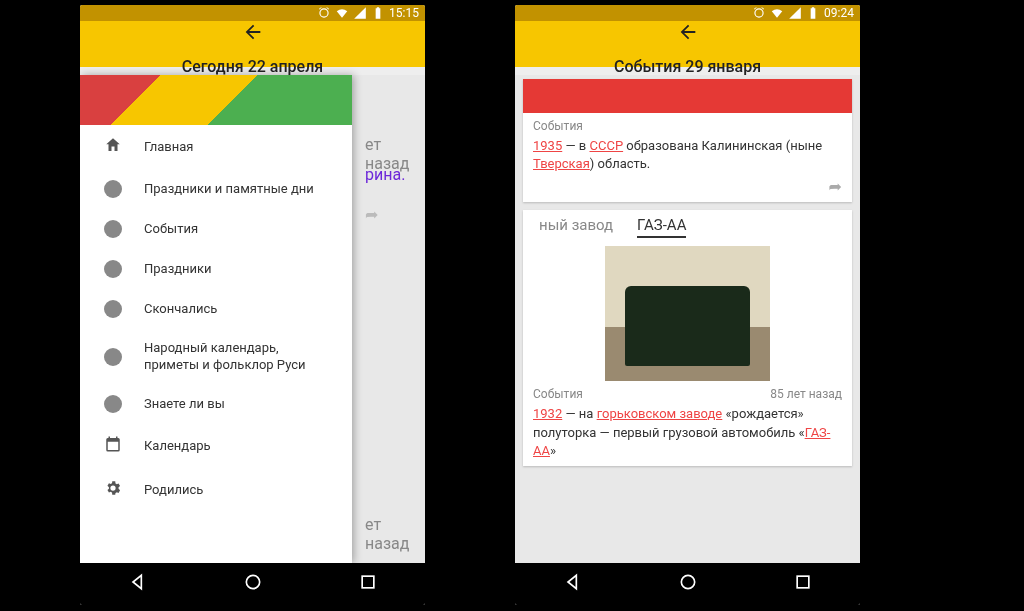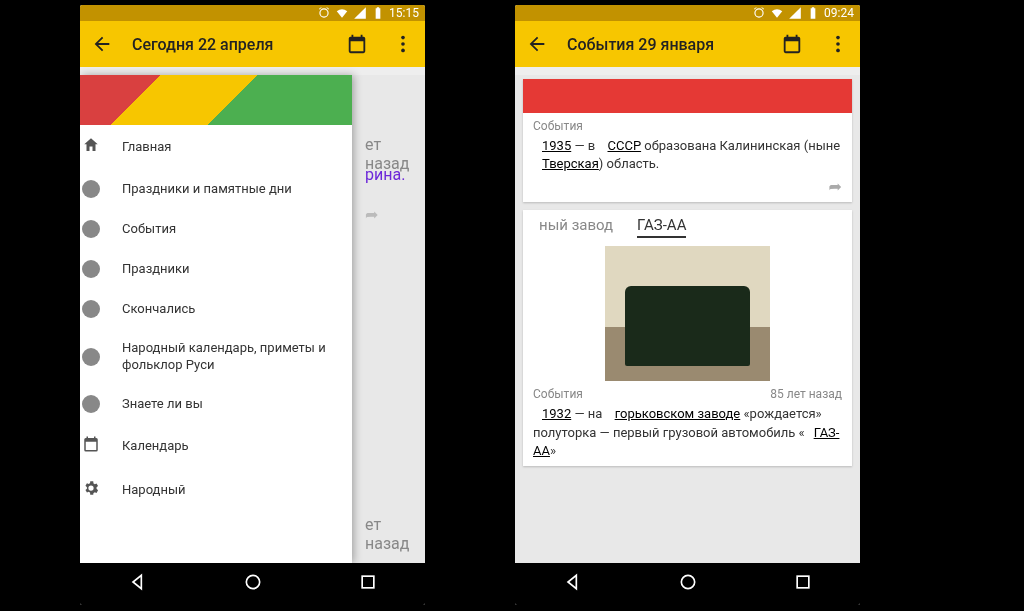--- a/index.html
+++ b/index.html
@@ -34,20 +34,21 @@
   }
   .statusbar svg { width: 14px; height: 14px; fill: #fff; }
   
   .appbar {
     height: 46px;
     background: #f7c600;
     display: flex;
     align-items: center;
     padding: 0 6px;
     gap: 14px;
+    flex-direction: column;
   }
   .appbar .title { flex: 1; font-size: 16px; color: #222; font-weight: 500; }
   .appbar svg { width: 22px; height: 22px; fill: #222; }
   .appbar .iconbtn { width: 32px; height: 32px; display:flex; align-items:center; justify-content:center; cursor:pointer; }
   
   .navbar {
     position: absolute;
     bottom: 0; left: 0; right: 0;
     height: 42px;
     background: #000;
@@ -73,21 +74,21 @@
     box-shadow: 2px 0 8px rgba(0,0,0,0.3);
     display:flex; flex-direction:column;
   }
   .drawer-header {
     height: 50px;
     background: linear-gradient(135deg, #d94040 0%, #d94040 25%, #f7c600 25%, #f7c600 55%, #4caf50 55%, #4caf50 100%);
   }
   .drawer-item {
     display: flex;
     align-items: center;
-    padding: 11px 2px;
+    padding: 11px 24px;
     gap: 22px;
     cursor: pointer;
     font-size: 13px;
     color: #333;
   }
   .drawer-item .dot {
     width: 18px; height: 18px; border-radius: 50%; background: #888;
     flex-shrink:0;
   }
   .drawer-item svg { width: 18px; height: 18px; fill: #555; flex-shrink:0; }
@@ -104,21 +105,21 @@
     background: #fff;
     box-shadow: 0 1px 2px rgba(0,0,0,0.2);
     margin-bottom: 8px;
     padding: 8px 10px 6px;
     font-size: 13px;
     color: #333;
   }
   .redstrip { height: 34px; background: #e53935; margin: -8px -10px 6px -10px; }
   .card .catlabel { color: #888; font-size: 12px; margin-bottom: 4px; }
   .card .body { line-height: 1.4; }
-  .card a { color: #000000; text-decoration: underline; margin-left: 9px; }
+  .card a { color: #ef4444; text-decoration: underline; }
   .card .share { text-align:right; color:#aaa; font-size:16px; padding-top:4px;}
   .tabs { display:flex; gap: 24px; color:#888; font-size:15px; padding: 2px 6px 6px; }
   .tabs .active { color:#333; border-bottom: 2px solid #333; padding-bottom:2px;}
   .carimg {
     width: 165px; height: 135px; margin: 2px auto 6px; display:block;
     background: linear-gradient(#e0d8c0 0%, #e0d8c0 60%, #9a8a70 60%, #9a8a70 100%);
     position:relative;
   }
   .carimg::after{
     content:""; position:absolute; left:20px; right:20px; top:40px; bottom:15px;
@@ -208,21 +209,21 @@
           <div class="drawer-item">
             <span><svg viewBox="0 0 24 24">
                 <path d="M19 4h-1V2h-2v2H8V2H6v2H5a2 2 0 00-2 2v14a2 2 0 002 2h14a2 2 0 002-2V6a2 2 0 00-2-2zm0 16H5V9h14z"></path>
               </svg></span>
             <span>Календарь</span>
           </div>
           <div class="drawer-item">
             <span><svg viewBox="0 0 24 24">
                 <path d="M19.4 13a7.5 7.5 0 000-2l2-1.6-2-3.4-2.4 1a7.5 7.5 0 00-1.7-1L15 3h-4l-.3 2.5a7.5 7.5 0 00-1.7 1l-2.4-1-2 3.4L6.6 11a7.5 7.5 0 000 2l-2 1.6 2 3.4 2.4-1a7.5 7.5 0 001.7 1L11 21h4l.3-2.5a7.5 7.5 0 001.7-1l2.4 1 2-3.4zM12 15.5A3.5 3.5 0 1115.5 12 3.5 3.5 0 0112 15.5z"></path>
               </svg></span>
-            <span>Народный</span>
+            <span>Родились</span>
           </div>
         </div>
     </div>
   </div>
 
   <div class="navbar">
     <div><svg viewBox="0 0 24 24">
           <path d="M16 4v16L6 12z"></path>
         </svg></div>
     <div><svg viewBox="0 0 24 24">

